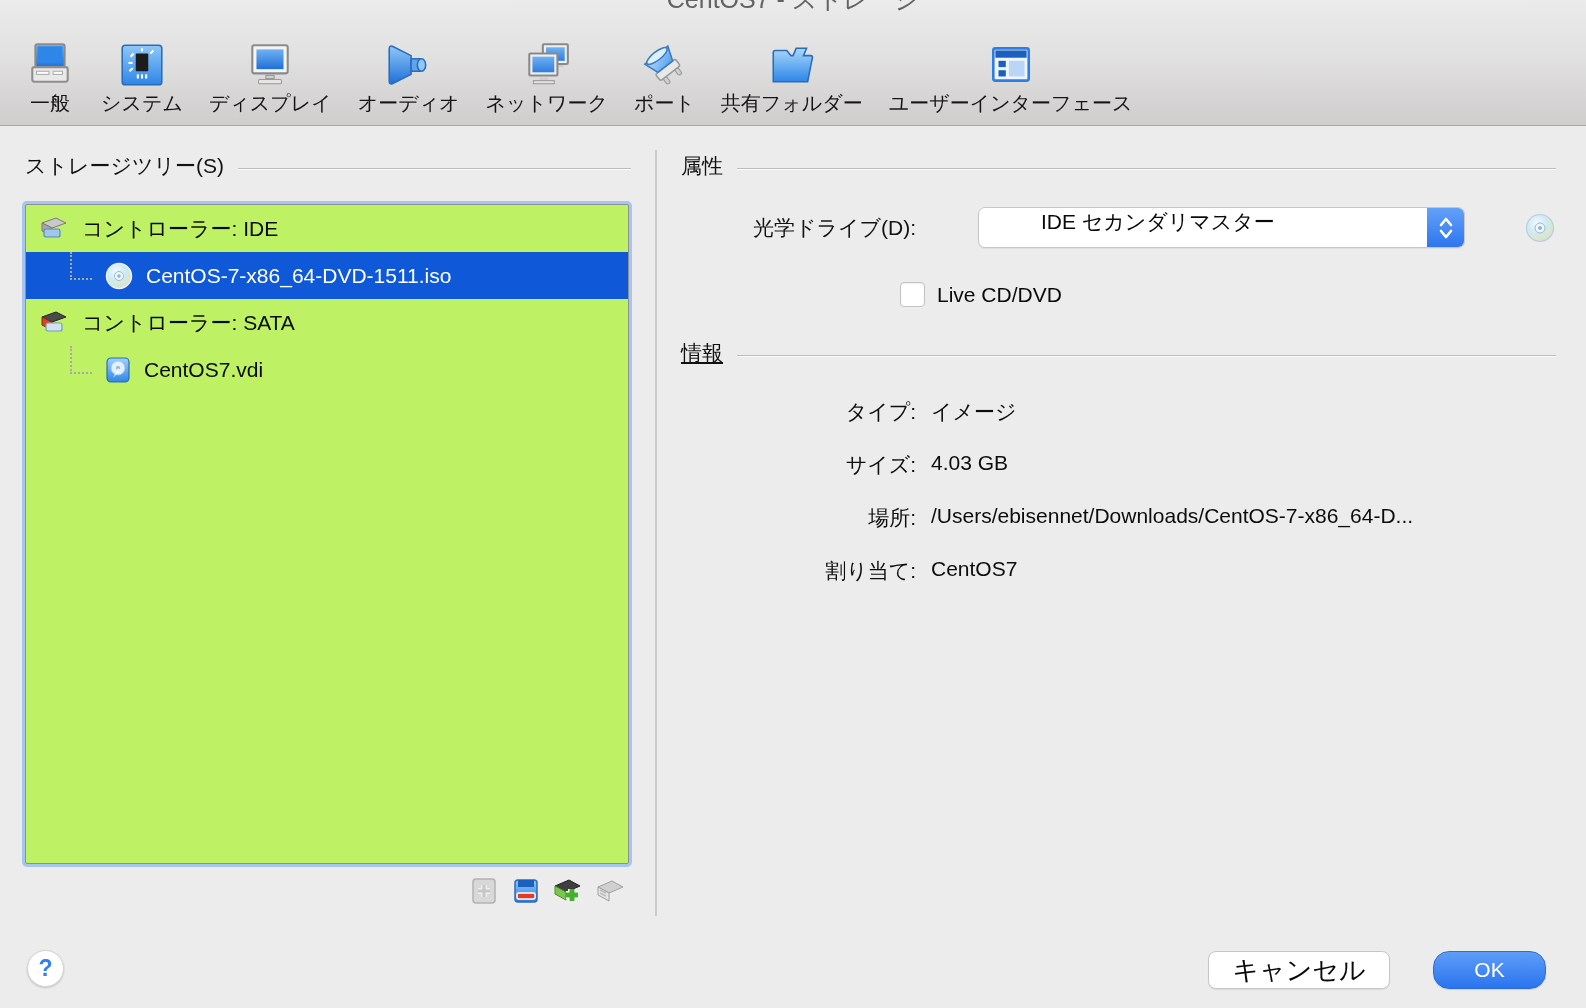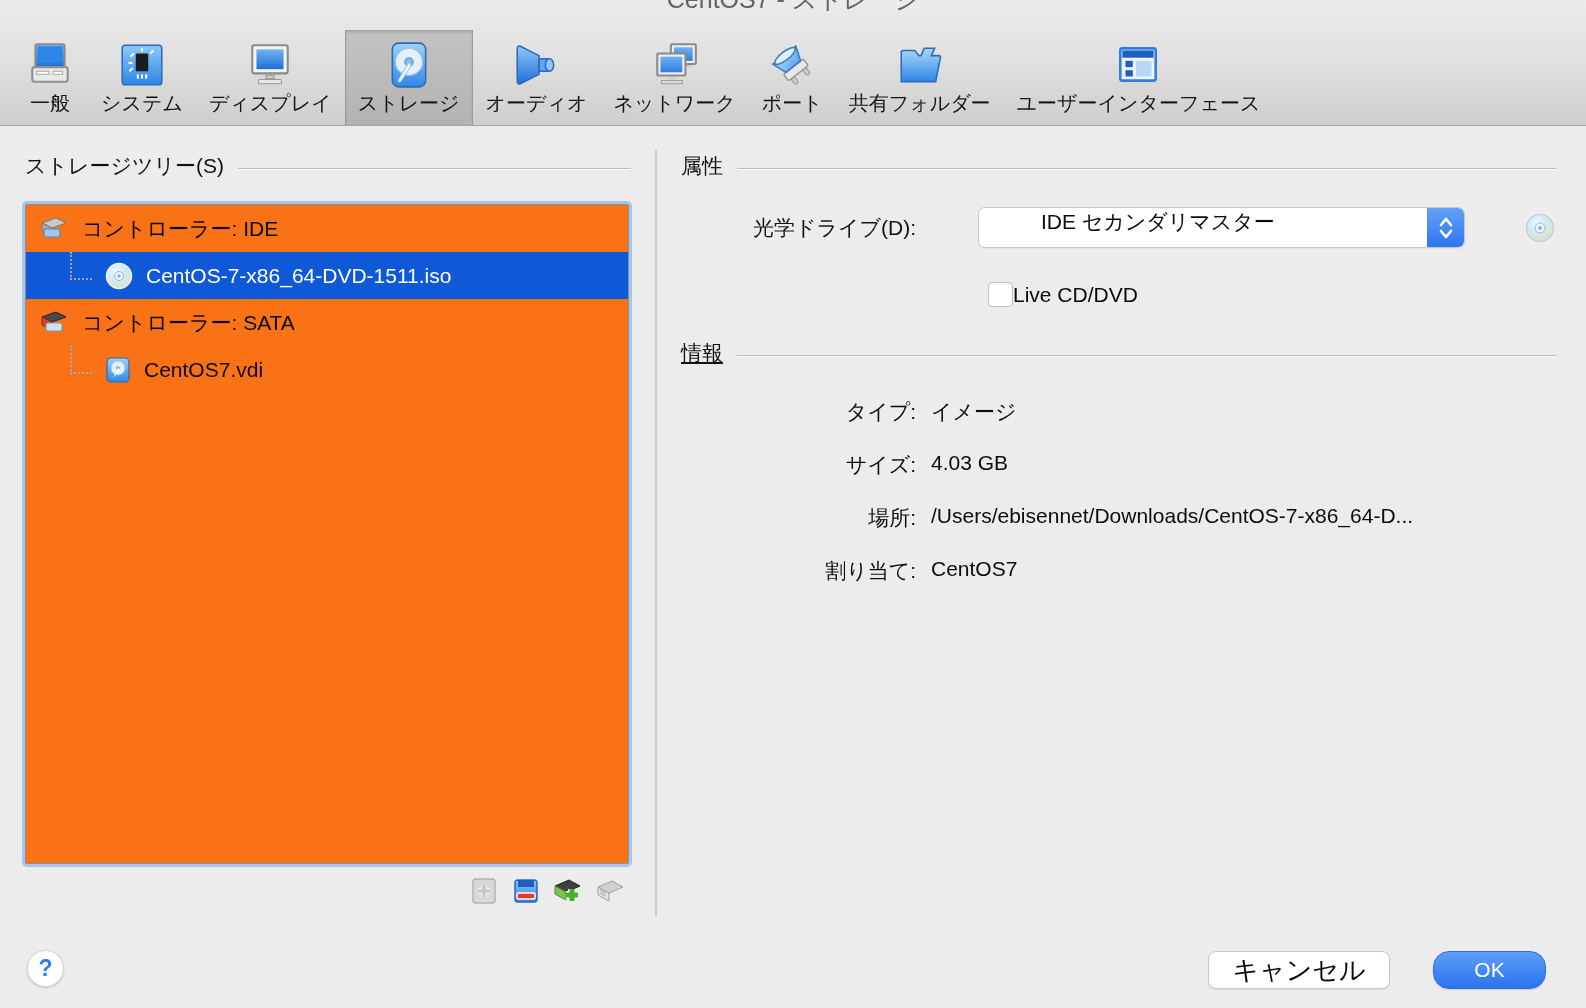--- a/index.html
+++ b/index.html
@@ -14,21 +14,21 @@
   .tb-item .tb-icon{width:50px;height:50px;display:block;}
   .tb-item .tb-icon svg{width:50px;height:50px;display:block;}
   .tb-label{font-size:20px;color:#141414;white-space:nowrap;}
   .tb-item.selected{background:linear-gradient(#c4c3c2,#b4b3b2);box-shadow:inset 1px 0 0 #9b9b9b,inset -1px 0 0 #9b9b9b,inset 0 2px 3px rgba(0,0,0,.18);}
 
   
   .sec-header{position:absolute;display:flex;align-items:center;gap:14px;font-size:21px;color:#121212;}
   .sec-header .hline{flex:1;height:0;border-top:1px solid #bcbcbc;border-bottom:1px solid #fbfbfb;margin-top:5px;}
 
   
-  .tree-box{position:absolute;left:25px;top:204px;width:602px;height:658px;background:#f97316;border:1px solid #8f8f8f;border-radius:2px;box-shadow:0 0 0 3px #a6c6ef;overflow:hidden;text-align:right;}
+  .tree-box{position:absolute;left:25px;top:204px;width:602px;height:658px;background:#bef264;border:1px solid #8f8f8f;border-radius:2px;box-shadow:0 0 0 3px #a6c6ef;overflow:hidden;text-align:right;}
   .trow{height:47px;display:flex;align-items:center;font-size:21px;color:#0a0a0a;padding-left:13px;gap:13px;box-sizing:border-box;}
   .trow.child{padding-left:44px;}
   .trow.selected{background:#0f58d8;color:#fff;}
   .conn{width:20px;height:26px;border-left:2px dotted #a8a8a8;border-bottom:2px dotted #a8a8a8;margin-top:-20px;flex:none;}
   .trow .ticon{flex:none;display:block;}
 
   .tree-actions{position:absolute;left:25px;top:874px;width:602px;display:flex;justify-content:flex-end;gap:8px;}
   .ta-btn{width:34px;height:34px;border:none;background:transparent;padding:0;cursor:default;}
   .ta-btn svg{width:34px;height:34px;display:block;}
 
@@ -36,21 +36,21 @@
 
   
   .optical-row{position:absolute;left:681px;top:207px;width:875px;display:flex;align-items:center;gap:48px;}
   .f-label{width:249px;text-align:right;padding-right:14px;font-size:21px;color:#121212;box-sizing:border-box;flex:none;}
   .popup{width:638px;height:41px;background:#fff;border:1px solid #c7c7c7;border-radius:7px;display:flex;align-items:flex-start;position:relative;box-sizing:border-box;box-shadow:0 1px 1px rgba(0,0,0,.05);padding-left:48px;}
   .popup-text{padding-left:14px;font-size:21px;color:#0a0a0a;}
   .popup-cap{position:absolute;right:0;top:0;bottom:0;width:37px;background:linear-gradient(#63a1f8,#2e76ef);border-radius:0 6px 6px 0;display:flex;align-items:center;justify-content:center;}
   .cd-btn{margin-left:11px;width:32px;height:32px;border:none;background:transparent;padding:0;}
   .cd-btn svg{width:32px;height:32px;display:block;}
 
-  .livecd-row{position:absolute;left:988px;top:282px;display:flex;align-items:center;font-size:21px;color:#0a0a0a;}
+  .livecd-row{position:absolute;left:900px;top:282px;display:flex;align-items:center;gap:12px;font-size:21px;color:#0a0a0a;}
   .checkbox{width:23px;height:23px;background:#fff;border:1px solid #c2c2c2;border-radius:4px;box-shadow:inset 0 1px 2px rgba(0,0,0,.07);}
 
   
   .info-grid{position:absolute;left:681px;top:398px;width:875px;display:grid;grid-template-columns:235px 1fr;column-gap:15px;row-gap:25px;font-size:21px;color:#0c0c0c;}
   .info-label{text-align:right;}
   .info-value{white-space:nowrap;overflow:hidden;}
 
   
   .help-btn{position:absolute;left:27px;top:950px;width:37px;height:37px;border-radius:50%;background:#fff;border:1px solid #d4d4d4;box-shadow:0 1px 2px rgba(0,0,0,.18);color:#2d7ff2;font-size:23px;font-weight:bold;display:flex;align-items:center;justify-content:center;cursor:default;}
   .cancel-btn{position:absolute;left:1208px;top:951px;width:182px;height:38px;border-radius:8px;background:#fff;border:1px solid #c7c7c7;font-size:26px;color:#0a0a0a;font-family:inherit;box-shadow:0 1px 1px rgba(0,0,0,.08);}
@@ -121,37 +121,20 @@
             </defs>
           <rect x="7" y="5" width="34" height="27" rx="2" fill="#f4f4f4" stroke="#8a8a8a" stroke-width="2"></rect>
           <rect x="11" y="9" width="26" height="19" fill="url(#g3)"></rect>
           <rect x="20" y="34" width="8" height="3" fill="#cfcfcf" stroke="#999" stroke-width="1"></rect>
           <rect x="13" y="38" width="22" height="4" rx="1" fill="#e6e6e6" stroke="#999" stroke-width="1"></rect>
         </svg>
       </span>
       <span class="tb-label">ディスプレイ</span>
     </div>
 
-    <div class="tb-item selected">
-      <span class="tb-icon">
-        <svg viewBox="0 0 48 48">
-            <defs>
-              <linearGradient id="g4" x1="0" y1="0" x2="0" y2="1">
-                <stop offset="0" stop-color="#9ed2f9"></stop>
-                <stop offset="1" stop-color="#2e86e8"></stop>
-              </linearGradient>
-            </defs>
-          <rect x="8" y="3" width="32" height="42" rx="6" fill="url(#g4)" stroke="#2b6cb8" stroke-width="1.5"></rect>
-          <circle cx="24" cy="21" r="13" fill="#e3f0fb" stroke="#9cc2e2" stroke-width="1"></circle>
-          <circle cx="24" cy="21" r="4" fill="#7fb8ea" stroke="#5a94c8" stroke-width="1"></circle>
-          <path d="M24 21 L14 38 Q12 41 16 40 L26 25 Z" fill="#f2f8fd" stroke="#9cc2e2" stroke-width="1"></path>
-        </svg>
-      </span>
-      <span class="tb-label">ストレージ</span>
-    </div>
 
     <div class="tb-item">
       <span class="tb-icon">
         <svg viewBox="0 0 48 48">
             <defs>
               <linearGradient id="g5" x1="0" y1="0" x2="0" y2="1">
                 <stop offset="0" stop-color="#8ec8f8"></stop>
                 <stop offset="1" stop-color="#1f6fd8"></stop>
               </linearGradient>
             </defs>

